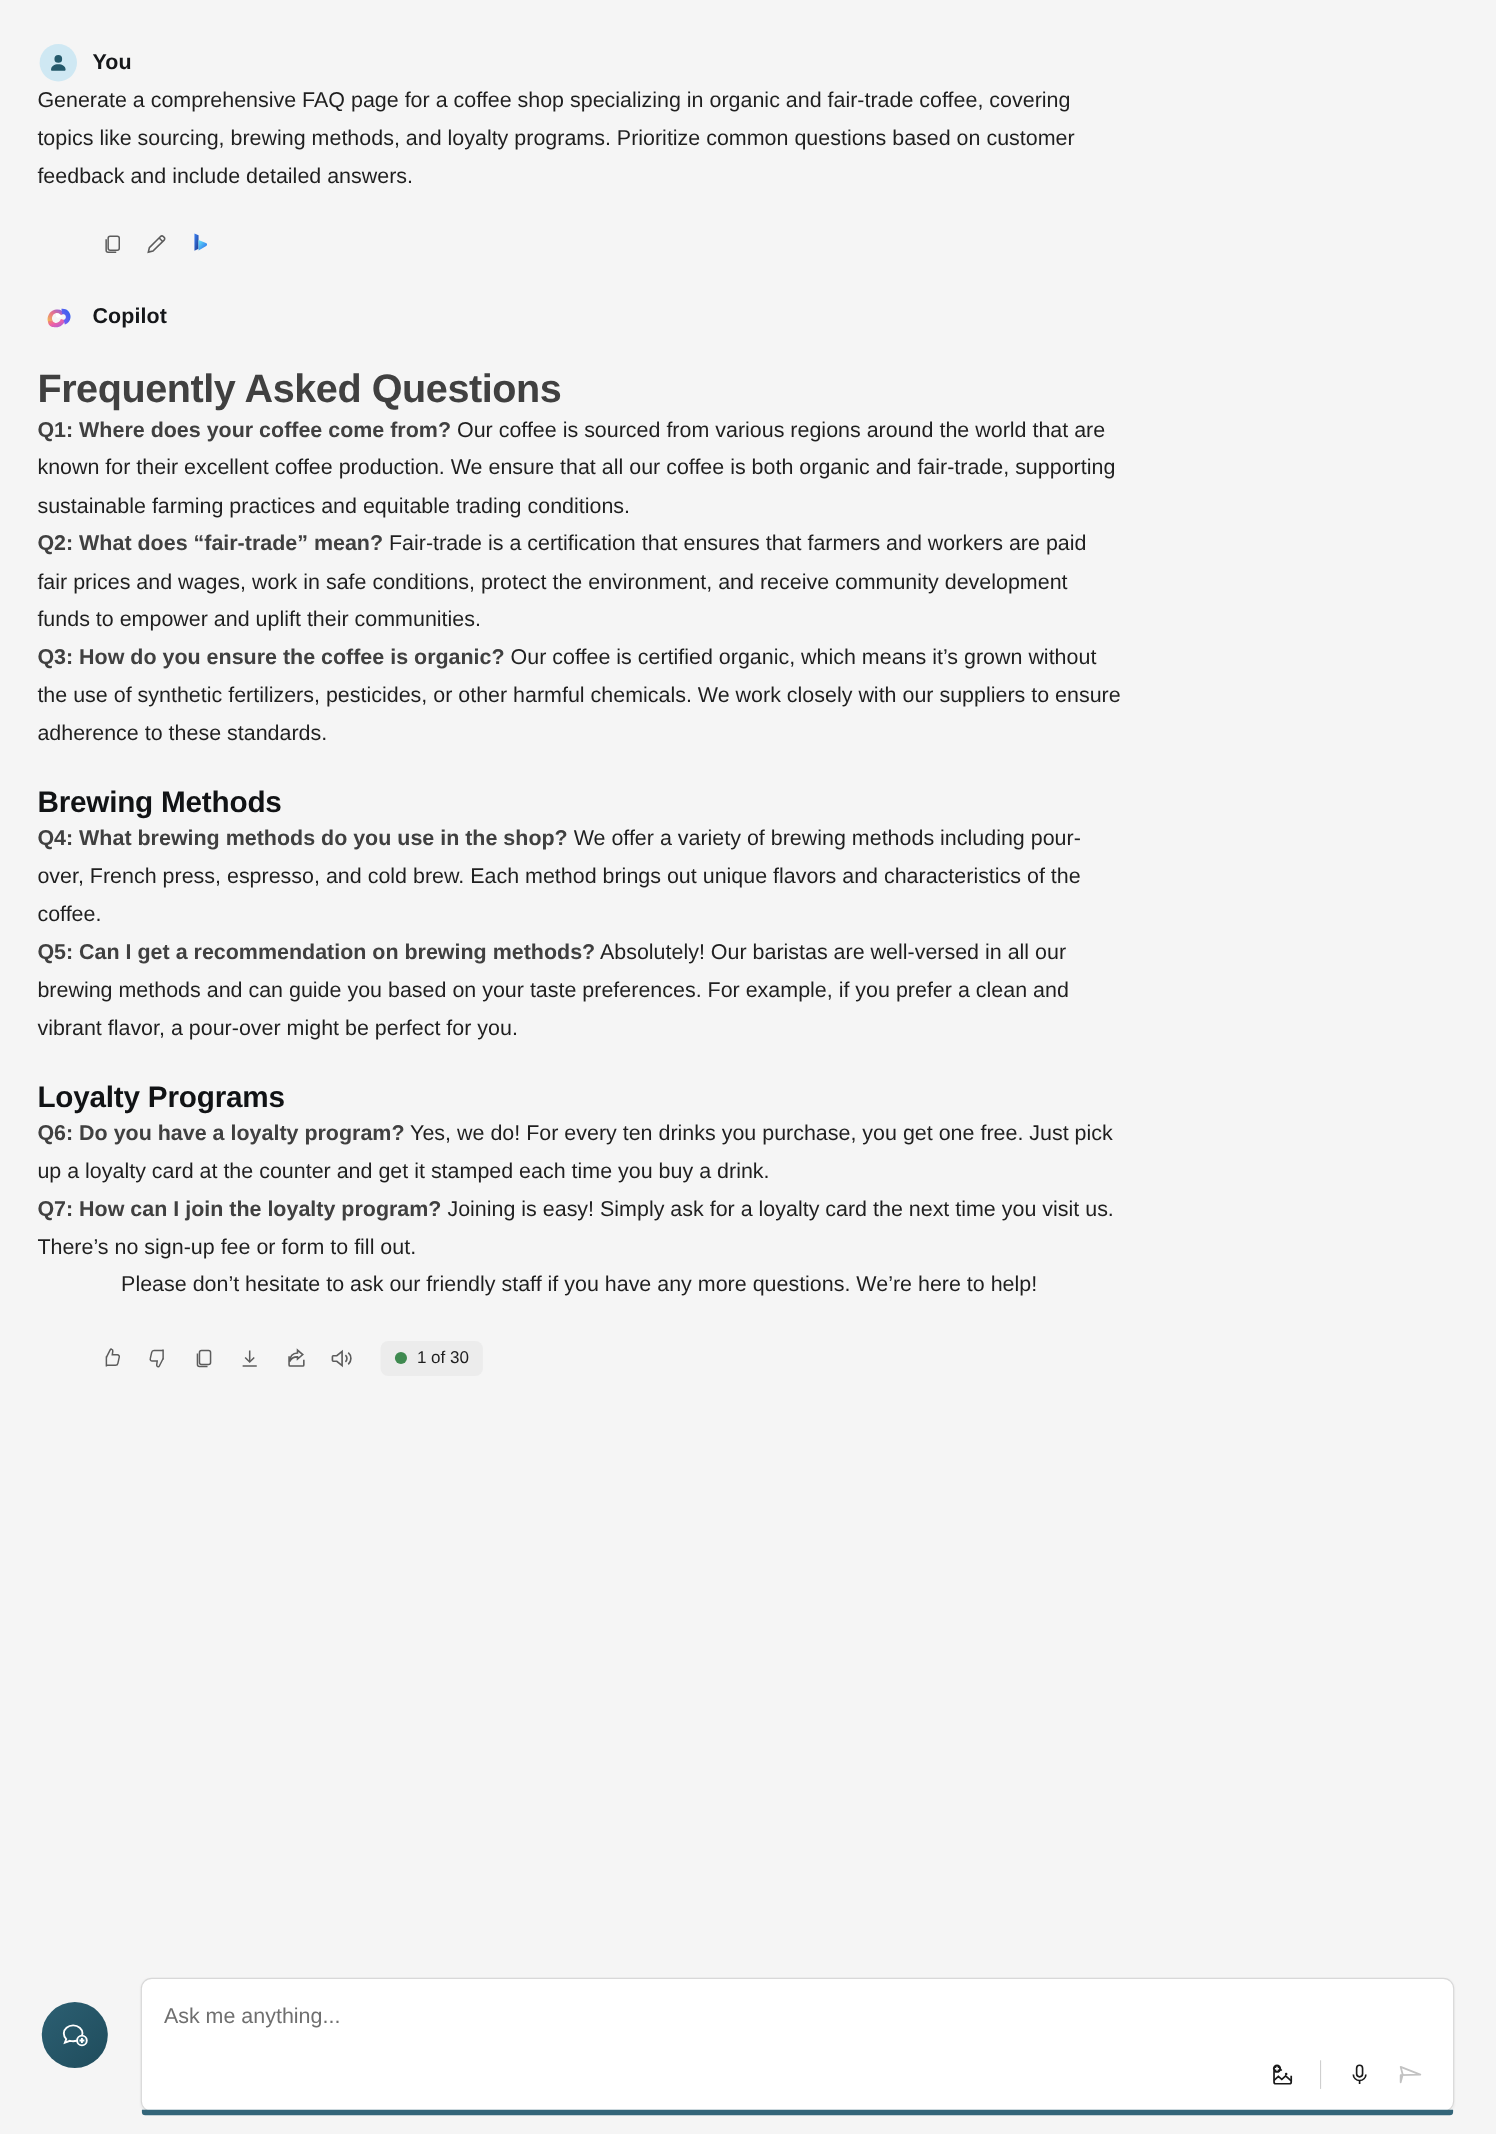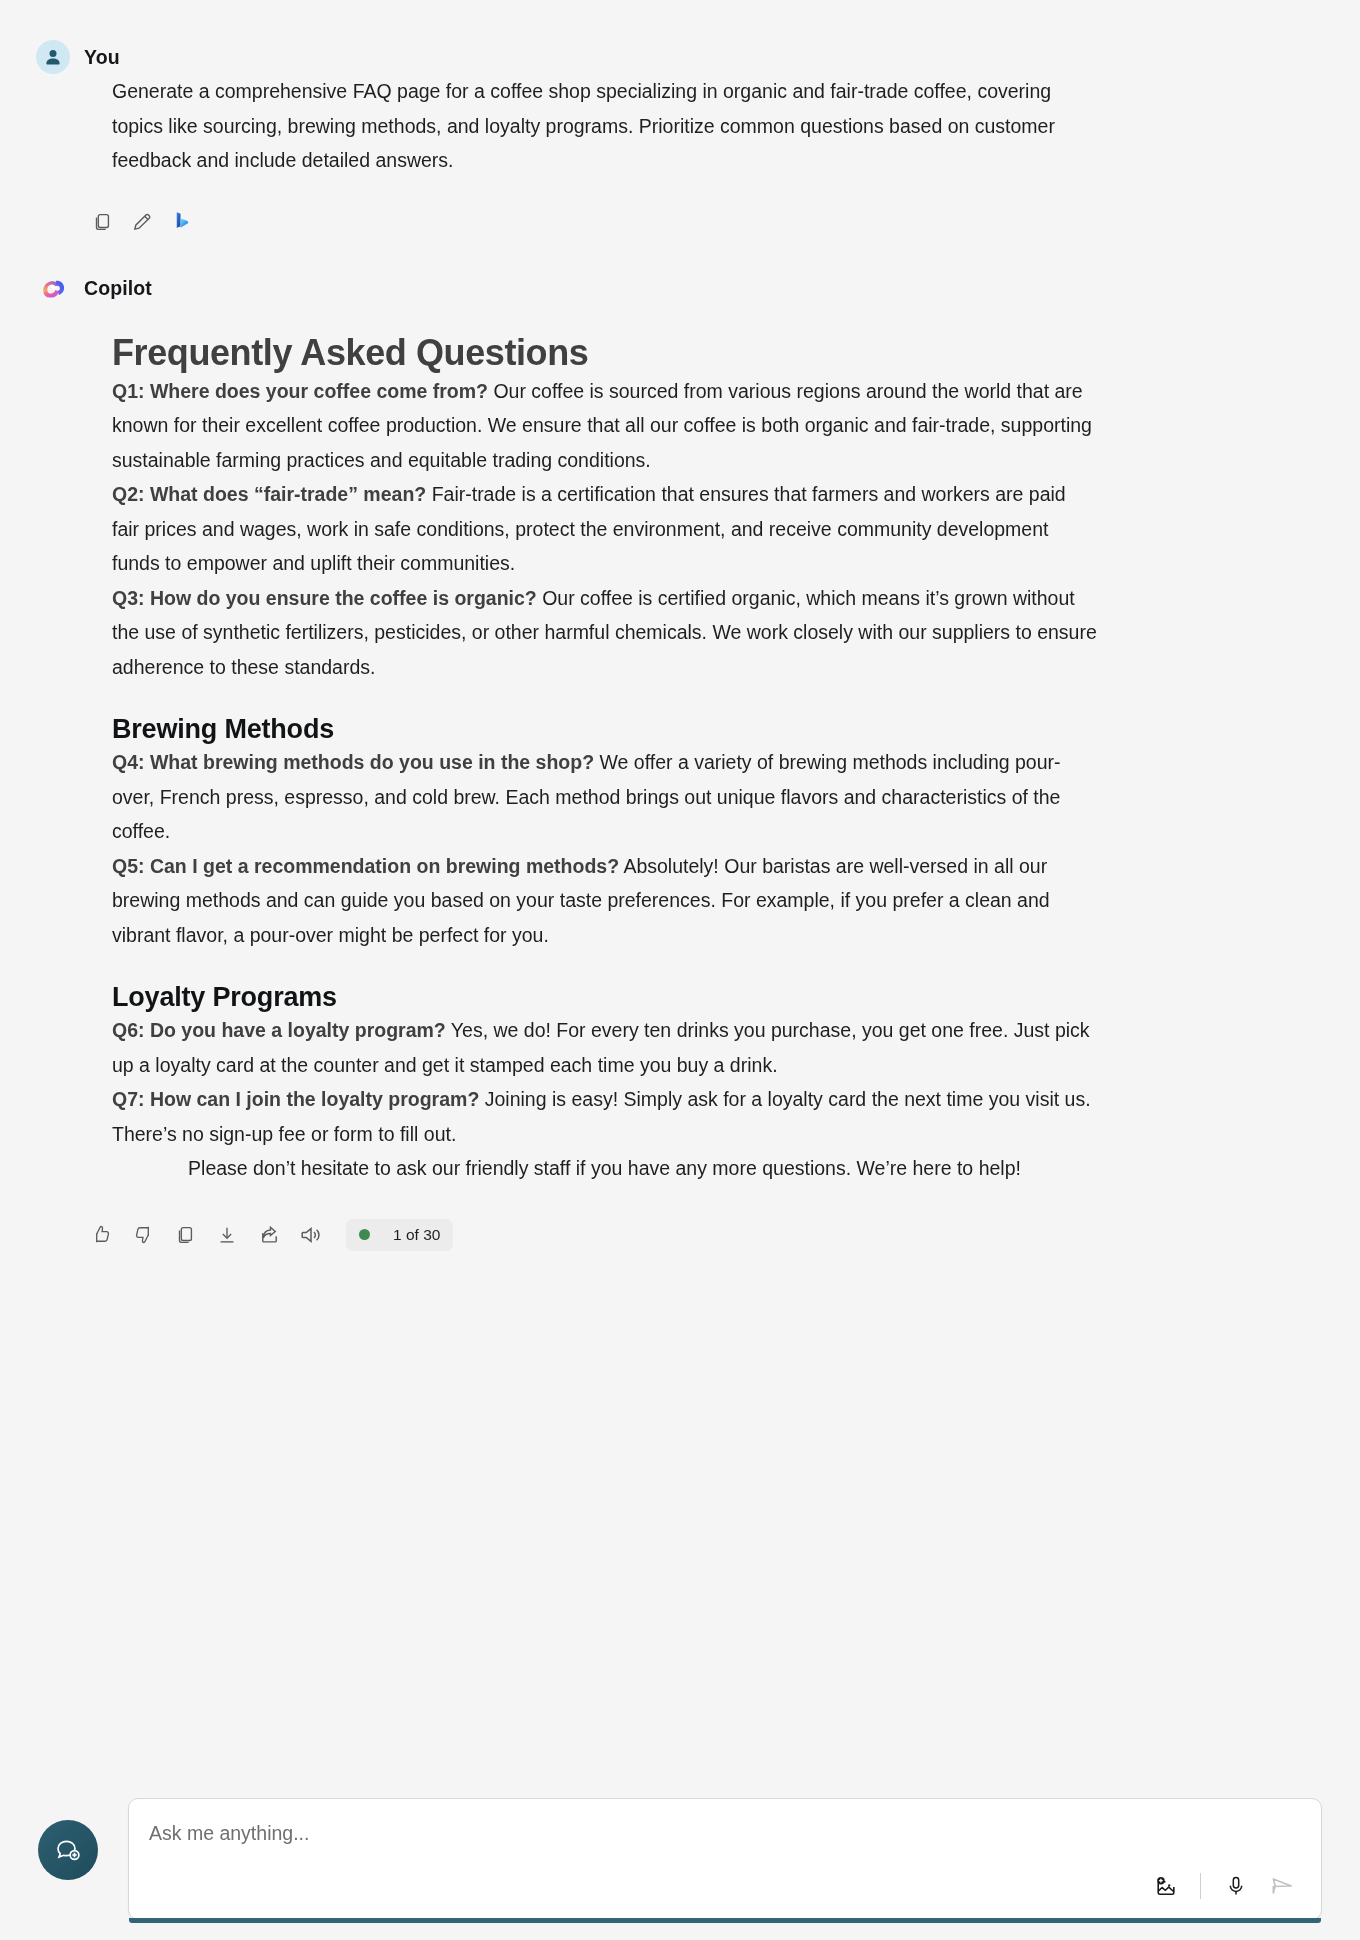--- a/index.html
+++ b/index.html
@@ -47,21 +47,21 @@
   .avatar-user { background: #cfe8f3; }
   .avatar-copilot { background: transparent; }
   .msg-author {
     font-size: 19.5px;
     font-weight: bold;
     color: #15171a;
     letter-spacing: 0.1px;
   }
 
   .msg-body {
-    padding-left: 112px;
+    padding-left: 34px;
     padding-right: 80px;
   }
 
   p.para {
     font-size: 19.5px;
     line-height: 34.5px;
     color: #1f1f1f;
     margin: 0;
     font-weight: 400;
   }
@@ -131,21 +131,21 @@
     height: 42px;
     display: flex;
     align-items: center;
     justify-content: center;
     border-radius: 6px;
     cursor: pointer;
   }
   .count-badge {
     display: flex;
     align-items: center;
-    gap: 23px;
+    gap: 9px;
     background: #ececec;
     border-radius: 7px;
     height: 32px;
     padding: 0 13px;
     margin-left: 14px;
     font-size: 15.5px;
     color: #1f1f1f;
     text-align: right;
   }
   .dot-green {

